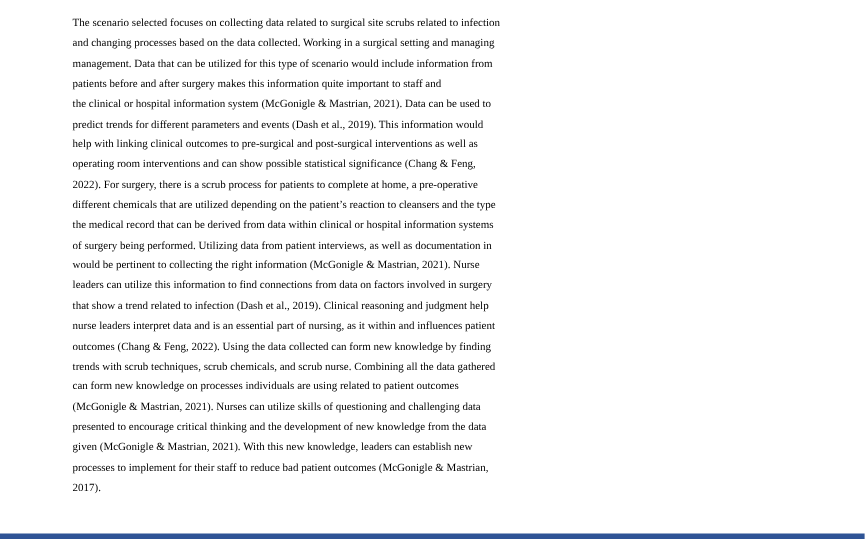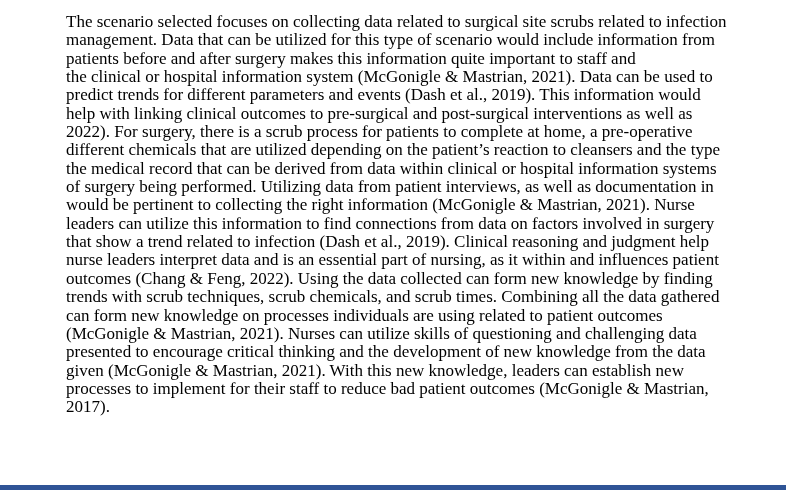--- a/index.html
+++ b/index.html
@@ -17,21 +17,21 @@
     .page {
       position: absolute;
       inset: 0;
       background: #ffffff;
     }
     .doc-text {
       position: absolute;
       left: 66px;
       top: 13px;
       width: 660px;
-      font-size: 17px;
+      font-size: 10px;
       line-height: 18.35px;
       color: #000000;
       text-rendering: optimizeLegibility;
     }
     .doc-text .line {
       white-space: pre;
     }
     .bottom-rule {
       position: absolute;
       left: 0;
@@ -39,35 +39,37 @@
       width: 786px;
       height: 5px;
     }
   </style>
 </head>
 <body style="background: rgb(255, 255, 255);">
 
 <div class="page">
   <div class="doc-text" id="lines-container" style="color: rgb(0, 0, 0);">
       <div class="line">The scenario selected focuses on collecting data related to surgical site scrubs related to infection</div>
+      <div class="line">and changing processes based on the data collected. Working in a surgical setting and managing</div>
       <div class="line">management. Data that can be utilized for this type of scenario would include information from</div>
       <div class="line">patients before and after surgery makes this information quite important to staff and</div>
       <div class="line">the clinical or hospital information system (McGonigle &amp; Mastrian, 2021). Data can be used to</div>
       <div class="line">predict trends for different parameters and events (Dash et al., 2019). This information would</div>
       <div class="line">help with linking clinical outcomes to pre-surgical and post-surgical interventions as well as</div>
+      <div class="line">operating room interventions and can show possible statistical significance (Chang &amp; Feng,</div>
       <div class="line">2022). For surgery, there is a scrub process for patients to complete at home, a pre-operative</div>
       <div class="line">different chemicals that are utilized depending on the patient’s reaction to cleansers and the type</div>
       <div class="line">the medical record that can be derived from data within clinical or hospital information systems</div>
       <div class="line">of surgery being performed. Utilizing data from patient interviews, as well as documentation in</div>
       <div class="line">would be pertinent to collecting the right information (McGonigle &amp; Mastrian, 2021). Nurse</div>
       <div class="line">leaders can utilize this information to find connections from data on factors involved in surgery</div>
       <div class="line">that show a trend related to infection (Dash et al., 2019). Clinical reasoning and judgment help</div>
       <div class="line">nurse leaders interpret data and is an essential part of nursing, as it within and influences patient</div>
       <div class="line">outcomes (Chang &amp; Feng, 2022). Using the data collected can form new knowledge by finding</div>
-      <div class="line">trends with scrub techniques, scrub chemicals, and scrub times. Combining all the data gathered</div>
+      <div class="line">trends with scrub techniques, scrub chemicals, and scrub nurse. Combining all the data gathered</div>
       <div class="line">can form new knowledge on processes individuals are using related to patient outcomes</div>
       <div class="line">(McGonigle &amp; Mastrian, 2021). Nurses can utilize skills of questioning and challenging data</div>
       <div class="line">presented to encourage critical thinking and the development of new knowledge from the data</div>
       <div class="line">given (McGonigle &amp; Mastrian, 2021). With this new knowledge, leaders can establish new</div>
       <div class="line">processes to implement for their staff to reduce bad patient outcomes (McGonigle &amp; Mastrian,</div>
       <div class="line">2017).</div>
     </div>
   <div class="bottom-rule" style="background: rgb(47, 84, 150);"></div>
 </div>
 

